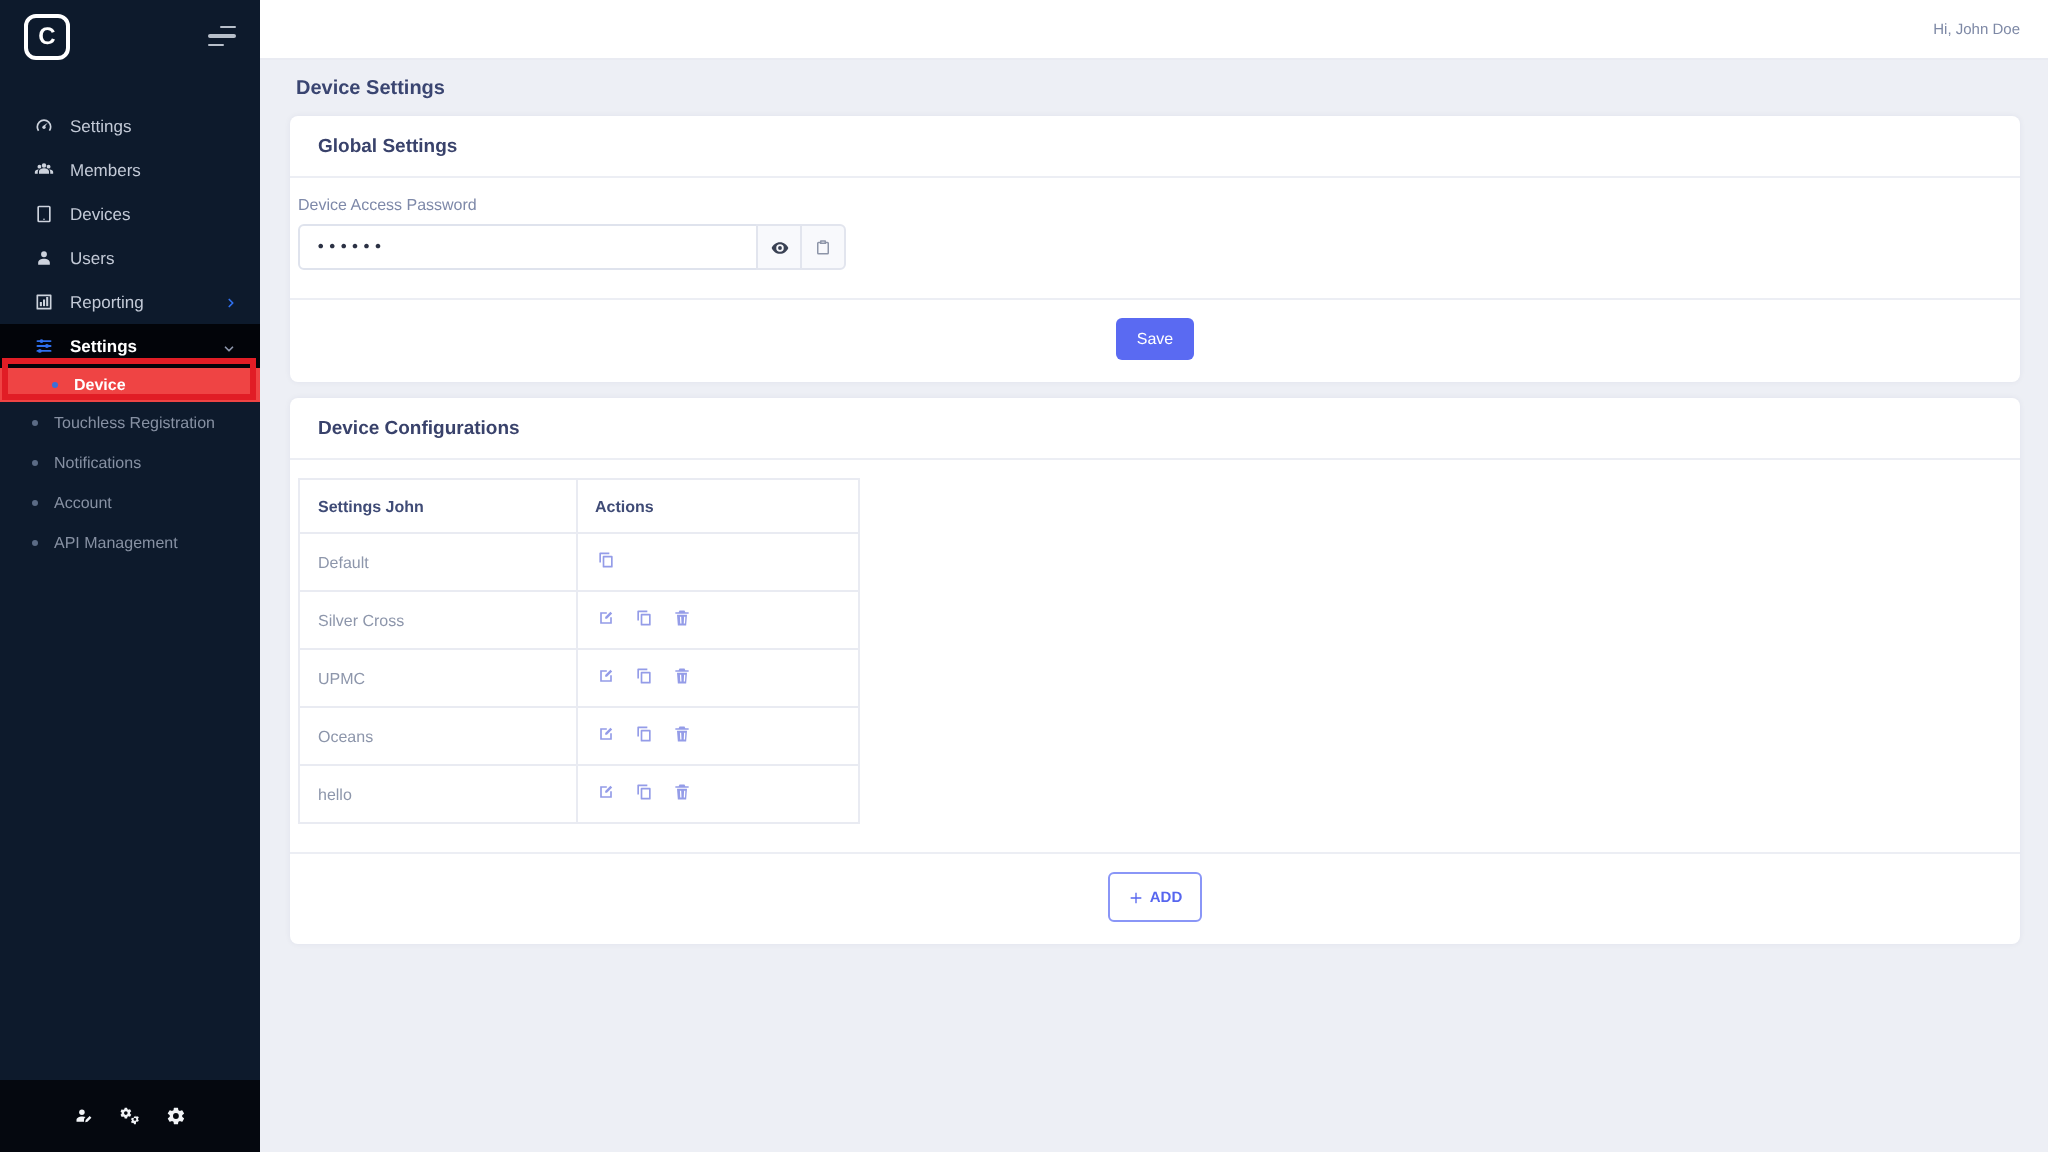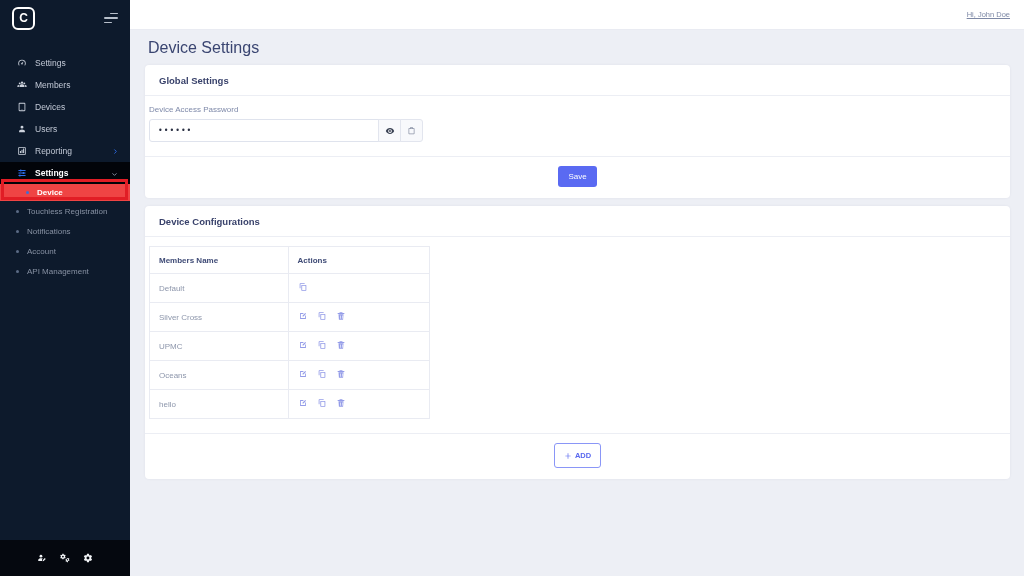--- a/index.html
+++ b/index.html
@@ -34,23 +34,23 @@
   .sidebar-footer { position:absolute; bottom:0; left:0; width:130px; height:36px; background:#05080f; display:flex; align-items:center; justify-content:center; gap:13px; }
   .footer-btn { background:none; border:none; cursor:pointer; padding:0; }
   .footer-btn .icon { width:10px; height:10px; color:#f2f4f7; display:block; }
 
   
   .annotation { position:absolute; left:1px; top:179px; width:127px; height:21px; border:3px solid #e11d25; z-index:5; pointer-events:none; }
 
   
   .main { margin-left:130px; width:894px; height:576px; display:flex; flex-direction:column; }
   .topbar { height:30px; background:#ffffff; border-bottom:1px solid #e9ebf2; display:flex; align-items:center; justify-content:flex-end; padding-right:14px; }
-  .greeting { font-size:7.5px; color:#7d88a5; cursor:pointer;text-decoration:underline; }
+  .greeting { font-size:7.5px; color:#7d88a5; cursor:pointer; }
   .content { flex:1; background:#edeff5; }
-  .page-title { padding:9px 0 8px 18px; font-size:16px; font-weight:normal; color:#3a4571; }
+  .page-title { padding:9px 0 8px 18px; font-size:10px; font-weight:bold; color:#3a4571; }
 
   .card { margin:0 14px 0 15px; background:#ffffff; border-radius:4px; box-shadow:0 0 3px rgba(30,40,90,0.06); }
   .card + .card { margin-top:8px; }
   .card-header { padding:10px 14px 9px 14px; font-size:9.5px; font-weight:bold; color:#39426b; border-bottom:1px solid #eceef4; }
   .card-body { padding:9px 14px 14px 4px; }
   .card-footer { border-top:1px solid #eceef4; padding:9px 0 11px 0; display:flex; justify-content:center; }
 
   .form-label { font-size:8px; color:#7e89a9; margin-bottom:5px; }
   .input-group { display:flex; }
   .pw-input { width:230px; height:23px; border:1px solid #dfe3ed; border-radius:3px 0 0 3px; padding:0 8px; font-size:8px; letter-spacing:1px; color:#2b3144; outline:none; background:#fff; font-family:"DejaVu Sans", sans-serif; }
@@ -241,21 +241,21 @@
         <button class="save-btn">Save</button>
       </div>
     </section>
 
     <section class="card">
       <div class="card-header">Device Configurations</div>
       <div class="card-body">
         <table class="config">
           <thead>
               <tr id="config-head">
-                <th>Members Name</th>
+                <th>Settings John</th>
                 <th>Actions</th>
               </tr>
             </thead>
           <tbody id="config-body">
               <tr>
                 <td>Default</td>
                 <td class="actions-cell"><button class="action-btn"><span class="icon ">
                       <svg viewBox="0 0 24 24" fill="currentColor">
                         <path d="M9 7h10a1 1 0 0 1 1 1v12a1 1 0 0 1-1 1H9a1 1 0 0 1-1-1V8a1 1 0 0 1 1-1zm1 2v10h8V9h-8z"></path>
                         <path d="M6 15H4V4a1 1 0 0 1 1-1h11v2H6v10z"></path>

